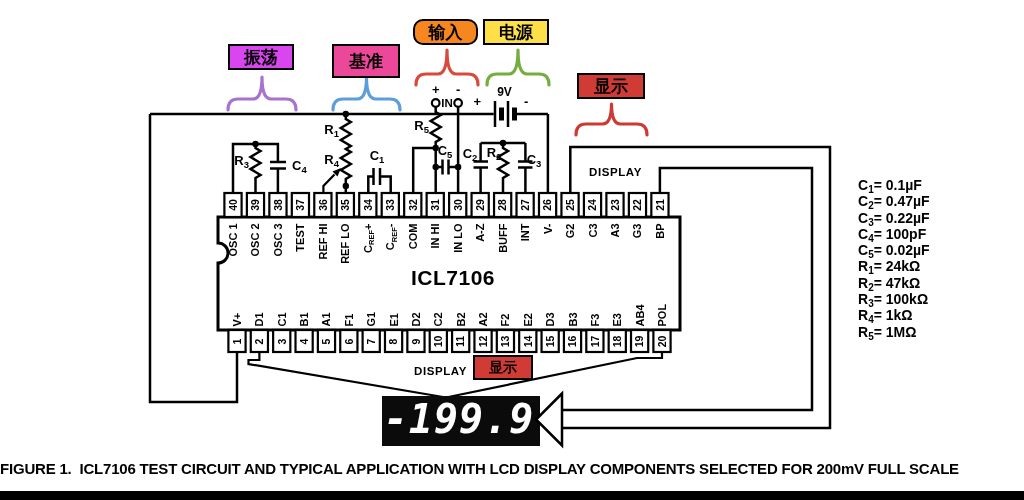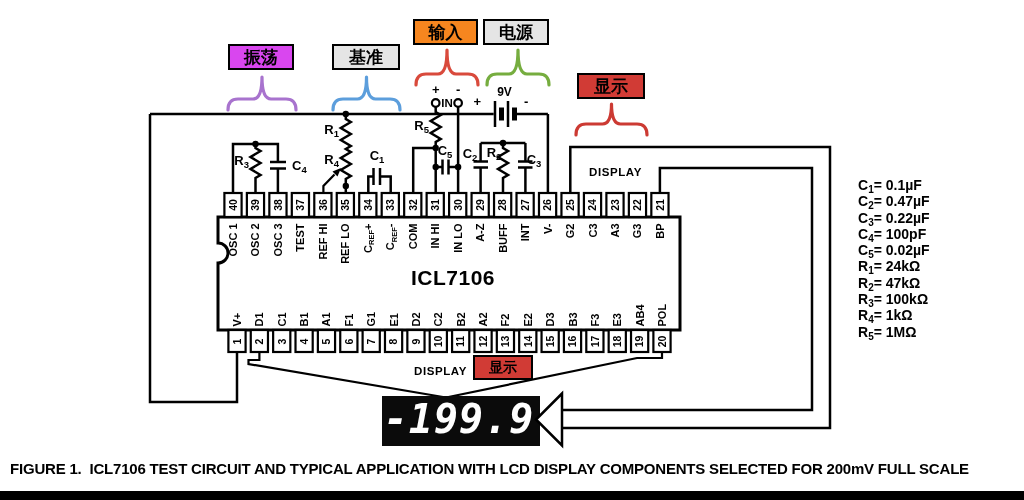--- a/index.html
+++ b/index.html
@@ -23,21 +23,21 @@
   svg .reading{font:bold italic 40px "DejaVu Sans Mono",monospace;fill:#fff;letter-spacing:1px;}
   svg .brace{fill:none;stroke-width:3.2;stroke-linecap:round;}
   .group-box{position:absolute;display:flex;align-items:center;justify-content:center;
              border:2.5px solid #000;font-weight:bold;font-size:17px;color:#000;box-sizing:border-box;}
   .group-box.small{font-size:14px;}
   #values{position:absolute;left:858px;top:177px;color:#000;}
   .value-row{height:16.3px;display:flex;align-items:baseline;font-weight:bold;font-size:14px;line-height:16.3px;}
   .value-row .sub{font-size:10px;position:relative;top:3px;font-weight:bold;}
   .value-row .val{white-space:pre;}
   .caption{position:absolute;left:0;top:460px;width:856px;text-align:center;
-           font-weight:bold;font-size:15px;color:#000;letter-spacing:-0.2px;white-space:pre;padding-left:10px;}
+           font-weight:bold;font-size:15px;color:#000;letter-spacing:-0.2px;white-space:pre;}
   .bottombar{position:absolute;left:0;top:491px;width:1024px;height:9px;background:#000;}
 </style>
 </head>
 <body>
 
 <div class="stage">
 
   <svg id="schematic" width="1024" height="500" viewBox="0 0 1024 500">
 
     <path class="w" d="M150,114 H493.7"></path>
@@ -308,18 +308,18 @@
       </div>
       <div class="value-row">
         <span>R</span>
         <span class="sub">5</span>
         <span class="val">= 1MΩ</span>
       </div>
     </div>
   <div class="caption">FIGURE 1.  ICL7106 TEST CIRCUIT AND TYPICAL APPLICATION WITH LCD DISPLAY COMPONENTS SELECTED FOR 200mV FULL SCALE</div>
   <div class="bottombar"></div>
 <div class="group-box" style="left: 228px; top: 44px; width: 66px; height: 26px; background: #d946ef;">振荡</div>
-    <div class="group-box" style="left: 332px; top: 44px; width: 68px; height: 26px; background: #e5e5e5;">基准</div>
-    <div class="group-box" style="left: 413px; top: 19px; width: 65px; height: 26px; background: rgb(246, 134, 31);">输入</div>
-    <div class="group-box" style="left: 483px; top: 19px; width: 66px; height: 26px; background: #e5e5e5;">电源</div>
+    <div class="group-box" style="left: 332px; top: 44px; width: 68px; height: 34px; background: #ec4899;">基准</div>
+    <div class="group-box" style="left: 413px; top: 19px; width: 65px; height: 26px; background: rgb(246, 134, 31); border-radius: 10px;">输入</div>
+    <div class="group-box" style="left: 483px; top: 19px; width: 66px; height: 26px; background: #fde047;">电源</div>
     <div class="group-box" style="left: 577px; top: 73px; width: 68px; height: 26px; background: rgb(209, 59, 53);">显示</div>
     <div class="group-box small" style="left: 473px; top: 355px; width: 60px; height: 25px; background: rgb(209, 59, 53);">显示</div>
   </div>
 
 </body></html>

